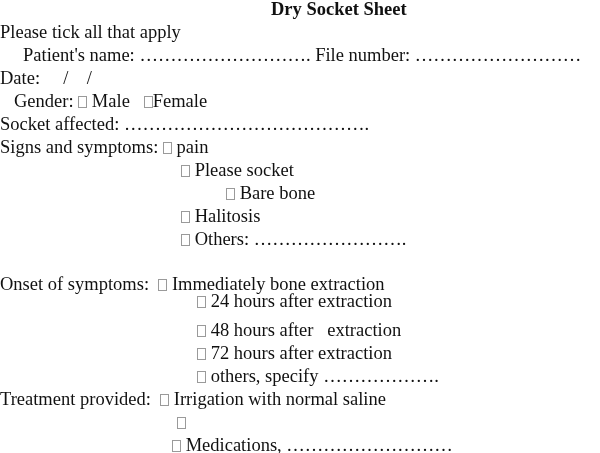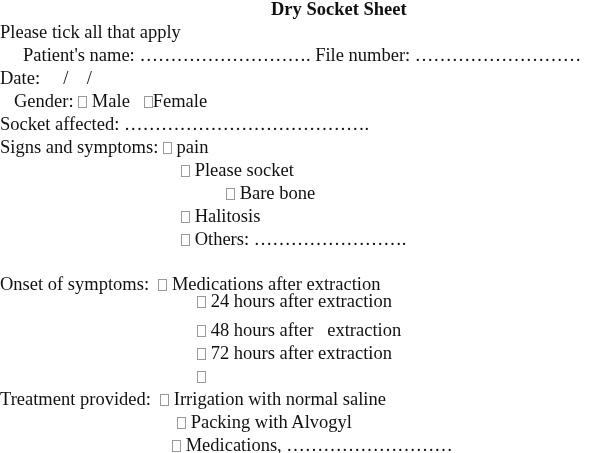--- a/index.html
+++ b/index.html
@@ -30,21 +30,21 @@
 <div class="line" style="left:14px;top:90px;"><span>Gender: </span><span class="box"></span> <span>Male</span>   <span class="box"></span><span>Female</span></div>
 
 <div class="line" style="left:0;top:113px;"><span>Socket affected: </span><span>………………………………….</span></div>
 
 <div class="line" style="left:0;top:136px;"><span>Signs and symptoms: </span><span class="box"></span> <span>pain</span></div>
 <div class="line" style="left:181px;top:159px;"><span class="box"></span> <span>Please socket</span></div>
 <div class="line" style="left:181px;top:182px;padding-left:45px;"><span class="box"></span> <span>Bare bone</span></div>
 <div class="line" style="left:181px;top:205px;"><span class="box"></span> <span>Halitosis</span></div>
 <div class="line" style="left:181px;top:228px;"><span class="box"></span> <span>Others: …………………….</span></div>
 
-<div class="line" style="left:0;top:273px;"><span>Onset of symptoms:  </span><span class="box"></span> <span>Medications after extraction</span></div>
+<div class="line" style="left:0;top:273px;"><span>Onset of symptoms:  </span><span class="box"></span> <span>Immediately bone extraction</span></div>
 <div class="line" style="left:197px;top:290px;"><span class="box"></span> <span>24 hours after extraction</span></div>
 <div class="line" style="left:197px;top:319px;"><span class="box"></span> <span>48 hours after   extraction</span></div>
 <div class="line" style="left:197px;top:342px;"><span class="box"></span> <span>72 hours after extraction</span></div>
-<div class="line" style="left:197px;top:365px;"><span class="box"></span> </div>
+<div class="line" style="left:197px;top:365px;"><span class="box"></span> <span>others, specify ……………….</span></div>
 
 <div class="line" style="left:0;top:388px;"><span>Treatment provided:  </span><span class="box"></span> <span>Irrigation with normal saline</span></div>
-<div class="line" style="left:177px;top:411px;"><span class="box"></span> <span>Packing with Alvogyl</span></div>
+<div class="line" style="left:177px;top:411px;"><span class="box"></span> </div>
 <div class="line" style="left:172px;top:434px;"><span class="box"></span> <span>Medications, ………………………</span></div>
 
 </body></html>

